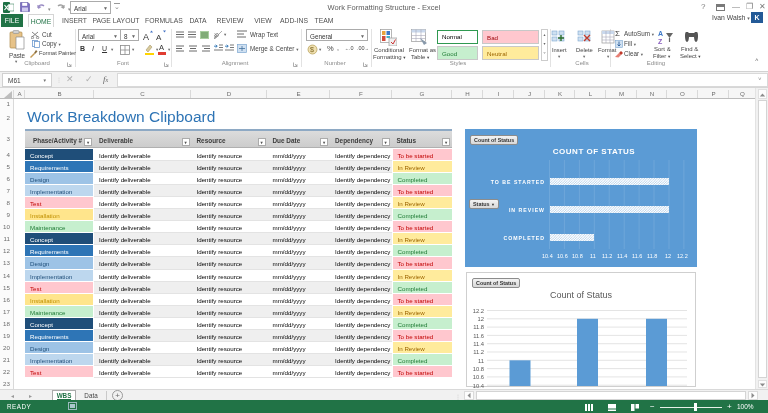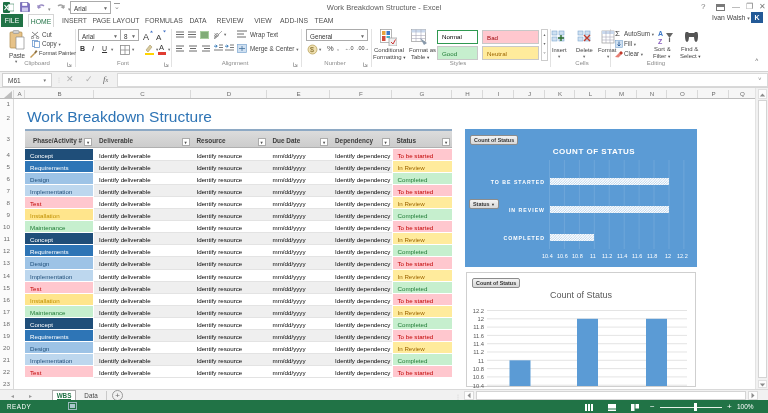--- a/index.html
+++ b/index.html
@@ -103,21 +103,21 @@
     <path d="M1 2 L2.4 6 L5.5 4 Z" fill="#9a8cc4"></path>
     <path d="M28 5 C28 2, 24 1, 22 3" stroke="#a0a0a0" stroke-width="1.4" fill="none"></path>
     <path d="M29 2 L27.6 6 L24.5 4 Z" fill="#a0a0a0"></path>
   </svg>
   <div class="abs" style="left:48px; top:6px; font-size:5px; color:#888;">▾</div>
   <div class="abs" style="left:68px; top:6px; font-size:5px; color:#888;">▾</div>
 
   <div class="abs combo" style="left:70px; top:1px; width:41px; height:13px; padding-top:3px;">Arial<span class="da" style="top:3px;">▼</span></div>
   <div class="abs" style="left:114px; top:3px; font-size:7px; color:#888;">⌄</div>
   <div class="abs" style="left:114px; top:2.5px; width:6px; height:1.2px; background:#999;"></div>
-  <div id="titletext" class="abs">Work Breakdown Structure - Excel</div>
+  <div id="titletext" class="abs">Work Formatting Structure - Excel</div>
   <div class="winbtn abs" style="left:701px;">?</div>
   <svg class="abs" style="left:716px; top:4px;" width="9" height="7" viewBox="0 0 9 7">
     <rect x="0.5" y="0.5" width="8" height="6" fill="none" stroke="#7a7a7a" stroke-width="1"></rect>
     <rect x="0.5" y="0.5" width="8" height="2.5" fill="#7a7a7a"></rect>
   </svg>
   <div class="winbtn abs" style="left:732px;">—</div>
   <div class="winbtn abs" style="left:746px;">❐</div>
   <div class="winbtn abs" style="left:759px;">✕</div>
 </div>
 
@@ -405,21 +405,21 @@
   <div class="csep abs" style="left:544px;"></div>
     <div class="csep abs" style="left:574px;"></div>
   <div class="csep abs" style="left:605px;"></div>
     <div class="csep abs" style="left:636px;"></div>
   <div class="csep abs" style="left:666px;"></div>
     <div class="csep abs" style="left:697px;"></div>
   <div class="csep abs" style="left:728px;"></div>
 </div>
 
 <div id="grid" class="abs">
-  <div id="title" class="abs">Work Breakdown Structure</div>
+  <div id="title" class="abs">Work Breakdown Clipboard</div>
 
   <div class="hdr abs" style="left:25px; width:69px; padding-left:8px;">Phase/Activity #<span class="fbtn">▾</span></div>
   <div class="hdr abs" style="left:94px; width:97.5px;">Deliverable<span class="fbtn">▾</span></div>
   <div class="hdr abs" style="left:191.5px; width:76px;">Resource<span class="fbtn">▾</span></div>
   <div class="hdr abs" style="left:267.5px; width:62.5px;">Due Date<span class="fbtn">▾</span></div>
   <div class="hdr abs" style="left:330px; width:61.5px;">Dependency<span class="fbtn">▾</span></div>
   <div class="hdr abs" style="left:391.5px; width:60.5px;">Status<span class="fbtn">▾</span></div>
 
   <div id="rows">
 <div class="row" style="top:49.500px">

